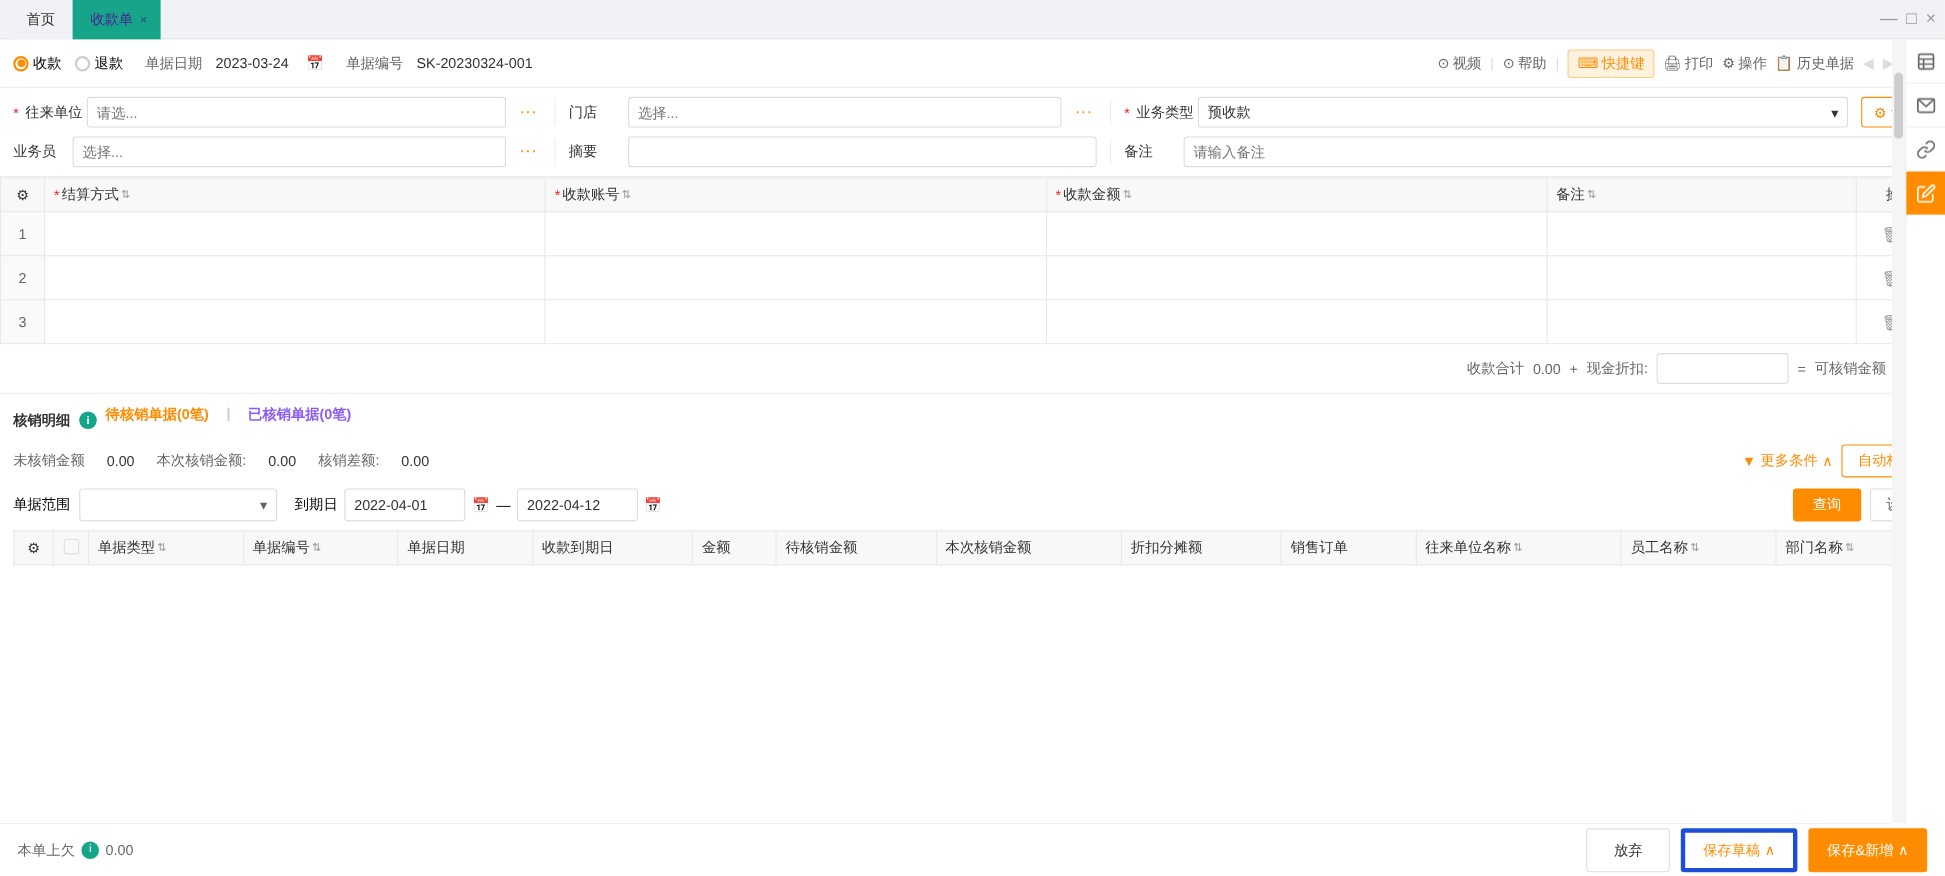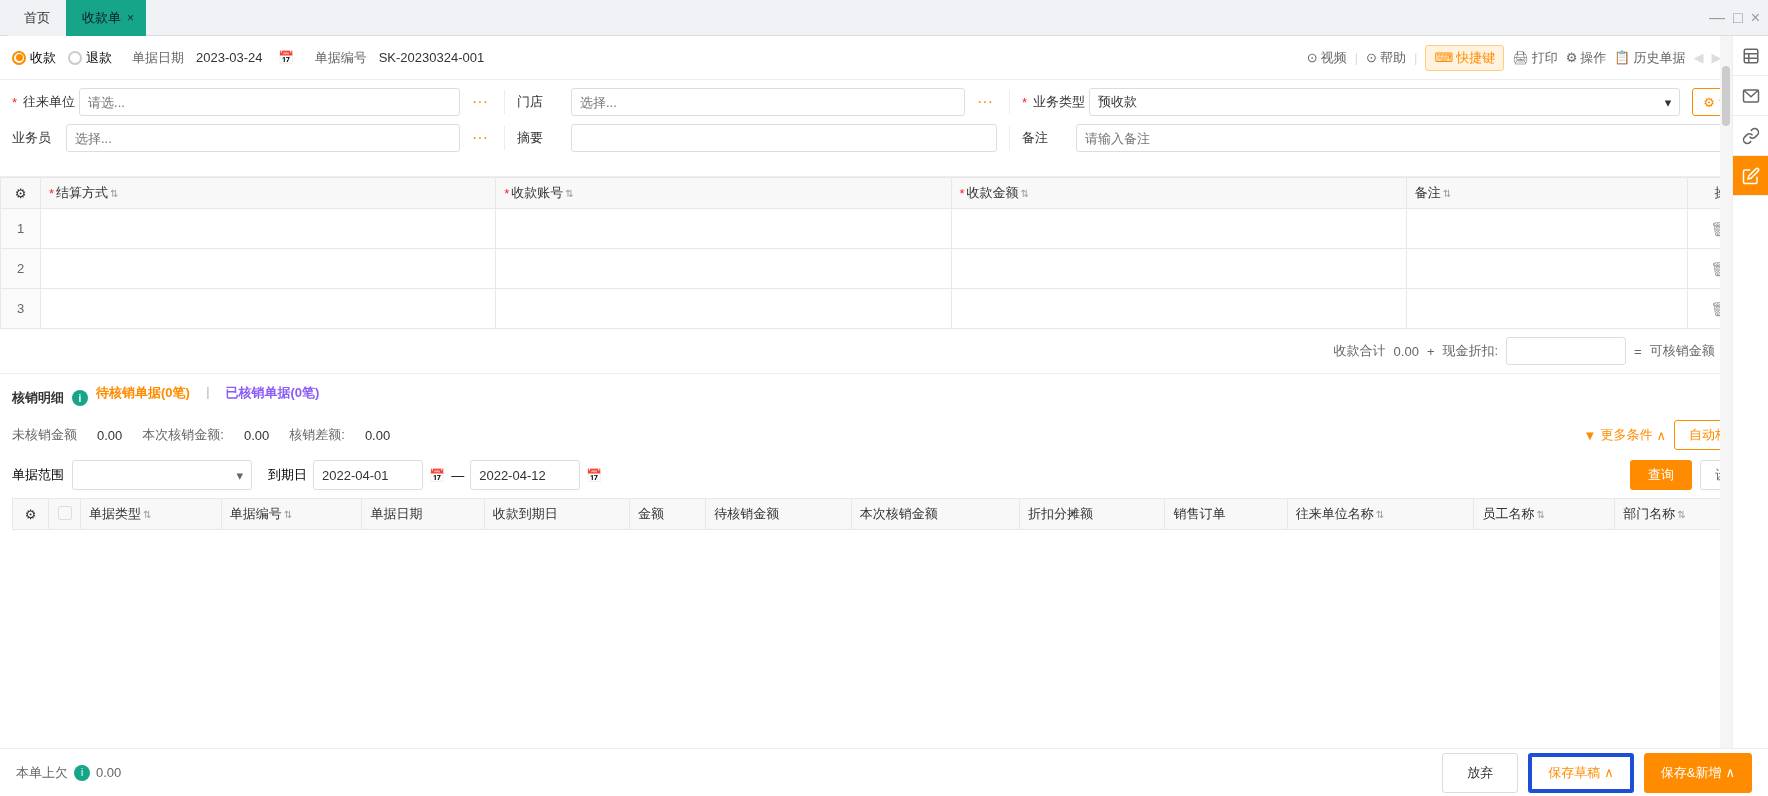--- a/index.html
+++ b/index.html
@@ -8,21 +8,21 @@
     
     .tab-bar {
       display: flex; align-items: center; background: #f0f2f5; height: 36px;
       border-bottom: 1px solid #ddd; padding: 0 8px;
     }
     .tab-home {
       padding: 0 16px; height: 36px; display: flex; align-items: center;
       background: #f0f2f5; color: #333; cursor: pointer; font-size: 13px;
     }
     .tab-active {
-      background: #17a589; color: #0f172a; padding: 0 12px 0 16px; height: 36px;
+      background: #17a589; color: #4c1d95; padding: 0 12px 0 16px; height: 36px;
       display: flex; align-items: center; gap: 6px; cursor: pointer; font-size: 13px;
     }
     .tab-close { cursor: pointer; font-size: 12px; opacity: 0.8; }
     .tab-bar-right { margin-left: auto; display: flex; gap: 8px; color: #999; }
     .tab-bar-right span { cursor: pointer; font-size: 16px; }
 
     
     .main { background: #fff; height: calc(796px - 36px); display: flex; flex-direction: column; }
 
     
@@ -41,21 +41,21 @@
     .toolbar-btn { display: flex; align-items: center; gap: 3px; cursor: pointer; color: #666; font-size: 12px; }
     .toolbar-btn.orange { color: #ff8c00; background: #fff3e0; border: 1px solid #ffcc80; padding: 3px 8px; border-radius: 3px; }
     .toolbar-sep { color: #ddd; }
     .icon-calendar { color: #17a589; cursor: pointer; margin-left: 4px; }
 
     
     .form-section {
       padding: 8px 12px; border-bottom: 1px solid #eee; display: flex; flex-wrap: wrap; gap: 0; background: #fff;
     }
     .form-row { display: flex; align-items: center; width: 100%; margin-bottom: 8px; }
-    .form-row:last-child { margin-bottom: 16px; }
+    .form-row:last-child { margin-bottom: 0; }
     .form-field { display: flex; align-items: center; flex: 1; gap: 4px; }
     .required-star { color: #f5222d; margin-right: 2px; }
     .form-label { color: #333; white-space: nowrap; min-width: 50px; }
     .form-input {
       flex: 1; height: 28px; border: 1px solid #ddd; border-radius: 3px;
       padding: 0 8px; color: #bbb; font-size: 13px; outline: none;
       background: #fff;
     }
     .more-btn { color: #ff8c00; cursor: pointer; padding: 0 4px; font-size: 16px; margin-left: 4px; }
     .form-select {

